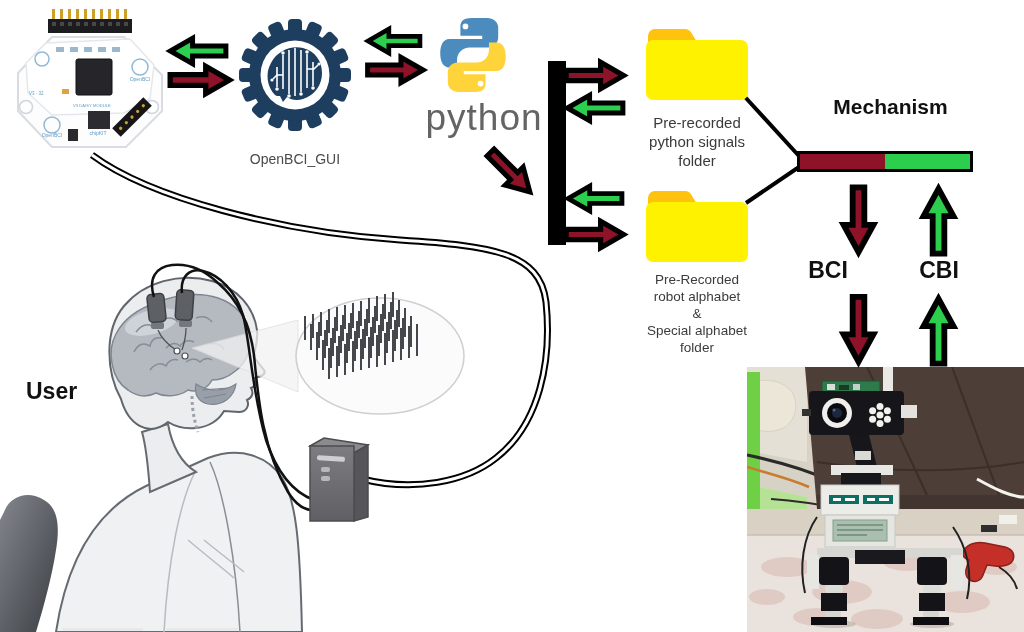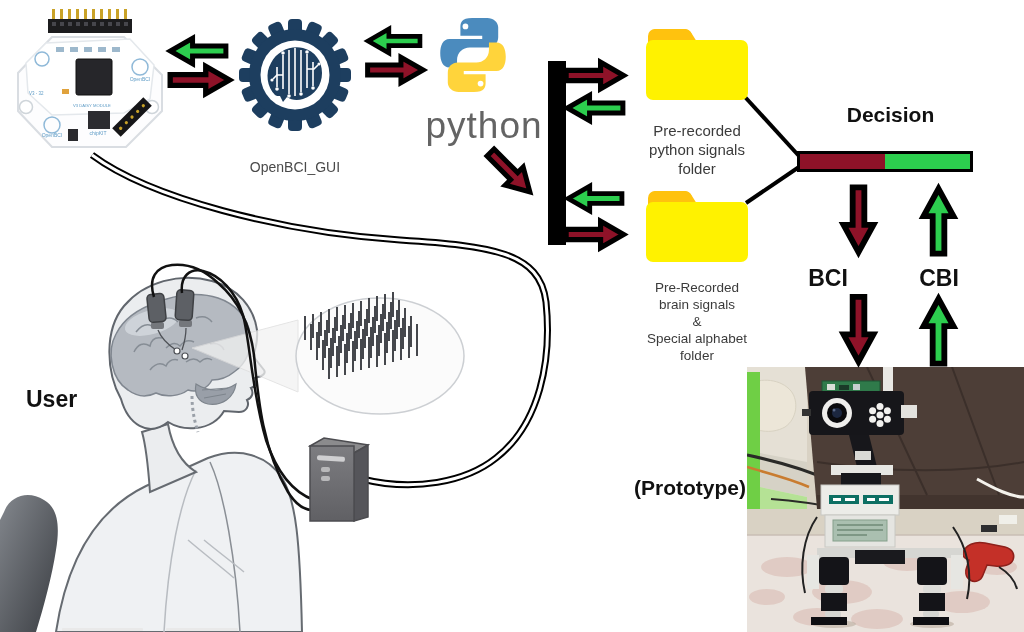--- a/index.html
+++ b/index.html
@@ -3,21 +3,21 @@
 <meta charset="utf-8">
 <style>
   html,body{margin:0;padding:0;background:#fff;}
   #canvas{position:relative;width:1024px;height:632px;background:#fff;overflow:hidden;
           font-family:"Liberation Sans",sans-serif;}
   .abs{position:absolute;}
   svg{display:block;}
   svg.arrow{overflow:visible;position:absolute;}
   .flipx{transform:scaleX(-1);}
   .flipy{transform:scaleY(-1);}
-  .lbl{position:absolute;color:#222;margin-top:8px;}
+  .lbl{position:absolute;color:#222;}
   .center{text-align:center;}
   .bold{font-weight:700;color:#111;}
   #overlay{position:absolute;left:0;top:0;z-index:1;pointer-events:none;}
   .z2{z-index:2;} .z3{z-index:3;}
   #bracket{position:absolute;background:#000;}
   #decision-bar{position:absolute;border:3px solid #000;display:flex;}
   #decision-bar .half{height:100%;}
   .half.red{background:#8E1228;width:50%;}
   .half.green{background:#2CCE4E;width:50%;}
   .faint-bar{position:absolute;background:#e9e9e9;height:3px;border-radius:1px;}
@@ -279,28 +279,28 @@
     <div>folder</div>
   </div>
 
   <svg class="abs z2" style="left:644px;top:188px" width="106" height="76" viewBox="0 0 106 76">
     <path d="M6,28 V10 q0,-7 7,-7 h26 q6,0 9,5 l5,8 z" fill="#FFC20E"></path>
     <rect x="4" y="3" width="44" height="24" rx="7" fill="#FFC20E"></rect>
     <rect x="2" y="14" width="102" height="60" rx="7" fill="#FFF200"></rect>
   </svg>
   <div class="lbl center z2 abs" style="left:632px;top:271px;width:130px;font-size:13.5px;line-height:17px;color:#3b3b3b">
     <div>Pre-Recorded</div>
-    <div>brain signals</div>
+    <div>robot alphabet</div>
     <div>&amp;</div>
     <div>Special alphabet</div>
     <div>folder</div>
   </div>
 
   <div class="lbl center bold z2 abs" style="left:793px;top:94px;width:195px;font-size:21px;line-height:25px">
-    <div>Decision</div>
+    <div>Mechanism</div>
   </div>
   <div id="decision-bar" class="z2" style="left:797px;top:151px;width:170px;height:15px">
     <div class="half red"></div>
     <div class="half green"></div>
   </div>
 
   <svg class="arrow z2" style="left:841px;top:184px;width:35px;height:74px" viewBox="0 0 54 104">
     <polygon points="18,0 18,58 4,58 27,100 50,58 36,58 36,0" stroke="#000" stroke-width="9" fill="#8E1228"></polygon>
   </svg>
   <div class="lbl center bold z2 abs" style="left:798px;top:257px;width:60px;font-size:23px">BCI</div>
@@ -425,21 +425,20 @@
         <rect x="170" y="190" width="30" height="28" rx="4" fill="#141418"></rect>
         <rect x="176" y="218" width="18" height="8" rx="3" fill="#dcdcd8"></rect>
         <rect x="172" y="226" width="26" height="18" fill="#141418"></rect>
         <rect x="176" y="244" width="16" height="6" rx="2" fill="#d5d5d1"></rect>
         <rect x="166" y="250" width="36" height="8" fill="#0e0e12"></rect>
       </g>
     </g>
   </svg>
 
   <div class="lbl center bold z2 abs" style="left:612px;top:466px;width:156px;font-size:21px;line-height:27px">
-    <div>(Prototype)</div>
   </div>
 
   <div class="lbl bold z2 abs" style="left:26px;top:378px;font-size:23px">User</div>
 
   <div class="faint-bar z2" style="left:62px;top:628px;width:81px"></div>
   <div class="faint-bar z2" style="left:166px;top:628px;width:72px"></div>
 
 </div>
 
 </body></html>

